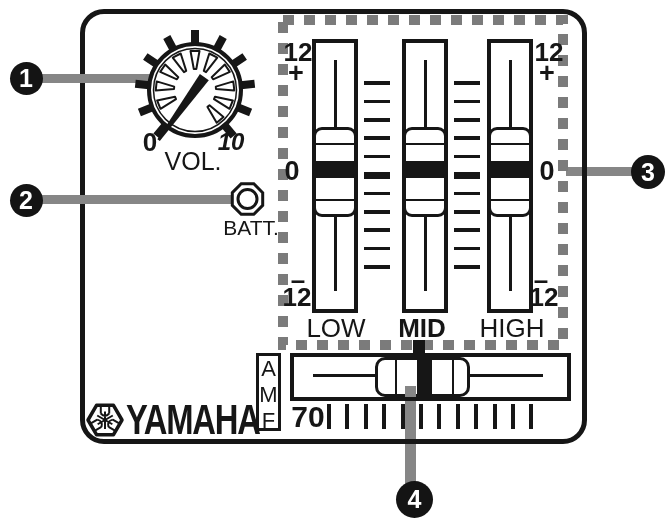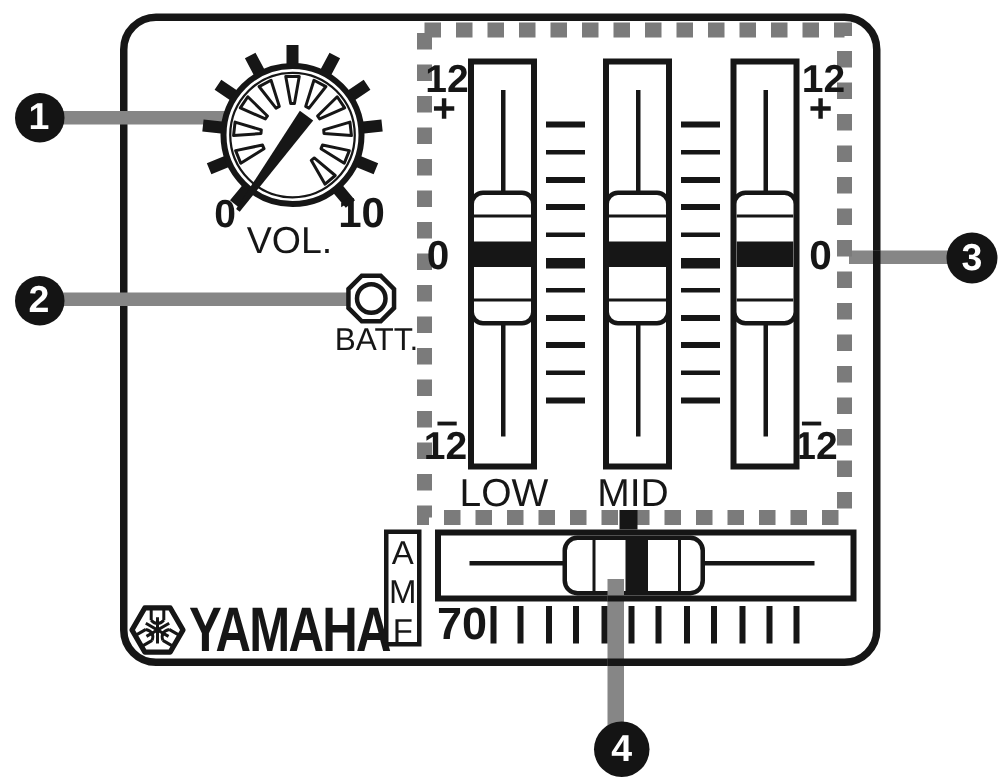--- a/index.html
+++ b/index.html
@@ -100,21 +100,21 @@
       <polygon points="122,420 113.5,405.3 96.5,405.3 88,420 96.5,434.7 113.5,434.7" stroke-width="3.5" stroke-linejoin="round" fill="#fff"></polygon>
       <g stroke-width="2">
         <path d="M105 429 L105 411.5 M100.8 406.5 V413.5 M109.2 406.5 V413.5 M100.8 413.5 Q105 418 109.2 413.5"></path>
         <path d="M105 429 L105 411.5 M100.8 406.5 V413.5 M109.2 406.5 V413.5 M100.8 413.5 Q105 418 109.2 413.5" transform="rotate(120 105 420)"></path>
         <path d="M105 429 L105 411.5 M100.8 406.5 V413.5 M109.2 406.5 V413.5 M100.8 413.5 Q105 418 109.2 413.5" transform="rotate(240 105 420)"></path>
       </g>
     </g>
   </svg>
 
   <div class="abs lbl digit" style="left:150px;top:142px;font-size:26px;">0</div>
-  <div class="abs lbl digit" style="left:241px;top:142px;font-size:28px;">10</div>
+  <div class="abs lbl digit" style="left:231px;top:142px;font-size:24px;font-style:italic;">10</div>
   <div class="abs lbl word" style="left:193px;top:161px;font-size:25px;">VOL.</div>
   <div class="abs lbl word" style="left:251px;top:227px;font-size:21px;">BATT.</div>
 
   <div class="abs lbl digit" style="left:298px;top:52px;font-size:26px;">12</div>
   <div class="abs lbl digit" style="left:296px;top:73px;font-size:27px;">+</div>
   <div class="abs lbl digit" style="left:292px;top:171px;font-size:27px;">0</div>
   <div class="abs lbl digit" style="left:298px;top:280px;font-size:26px;">–</div>
   <div class="abs lbl digit" style="left:297px;top:297px;font-size:26px;">12</div>
 
   <div class="abs lbl digit" style="left:549px;top:52px;font-size:26px;">12</div>
@@ -141,21 +141,22 @@
 
   <div class="abs sliderbox" style="left:487px;top:39px;width:46px;height:274px;"></div>
   <div class="abs track" style="left:508.5px;top:60px;width:3px;height:231px;"></div>
   <div class="abs eqknob" style="left:488px;top:127px;">
     <div class="kline" style="top:13px;"></div>
       <div class="kband"></div>
       <div class="kline" style="bottom:13px;"></div>
   </div>
 
   <div class="abs lbl word" style="left:336px;top:328px;font-size:26px;">LOW</div>
-  <div class="abs lbl word" style="left:422px;top:328px;font-size:26px;">MID</div>
+  <div class="abs lbl word" style="left:422px;top:328px;font-size:26px;font-weight:bold;">MID</div>
+  <div class="abs lbl word" style="left:512px;top:328px;font-size:26px;">HIGH</div>
 
   <div class="abs" id="amfletters">
     <span class="word">A</span>
     <span class="word">M</span>
     <span class="word">F</span>
   </div>
 
   <div class="abs" id="amfbox"></div>
   <div class="abs track" style="left:313px;top:374px;width:230px;height:3px;"></div>
   <div class="abs" id="amfknob">

